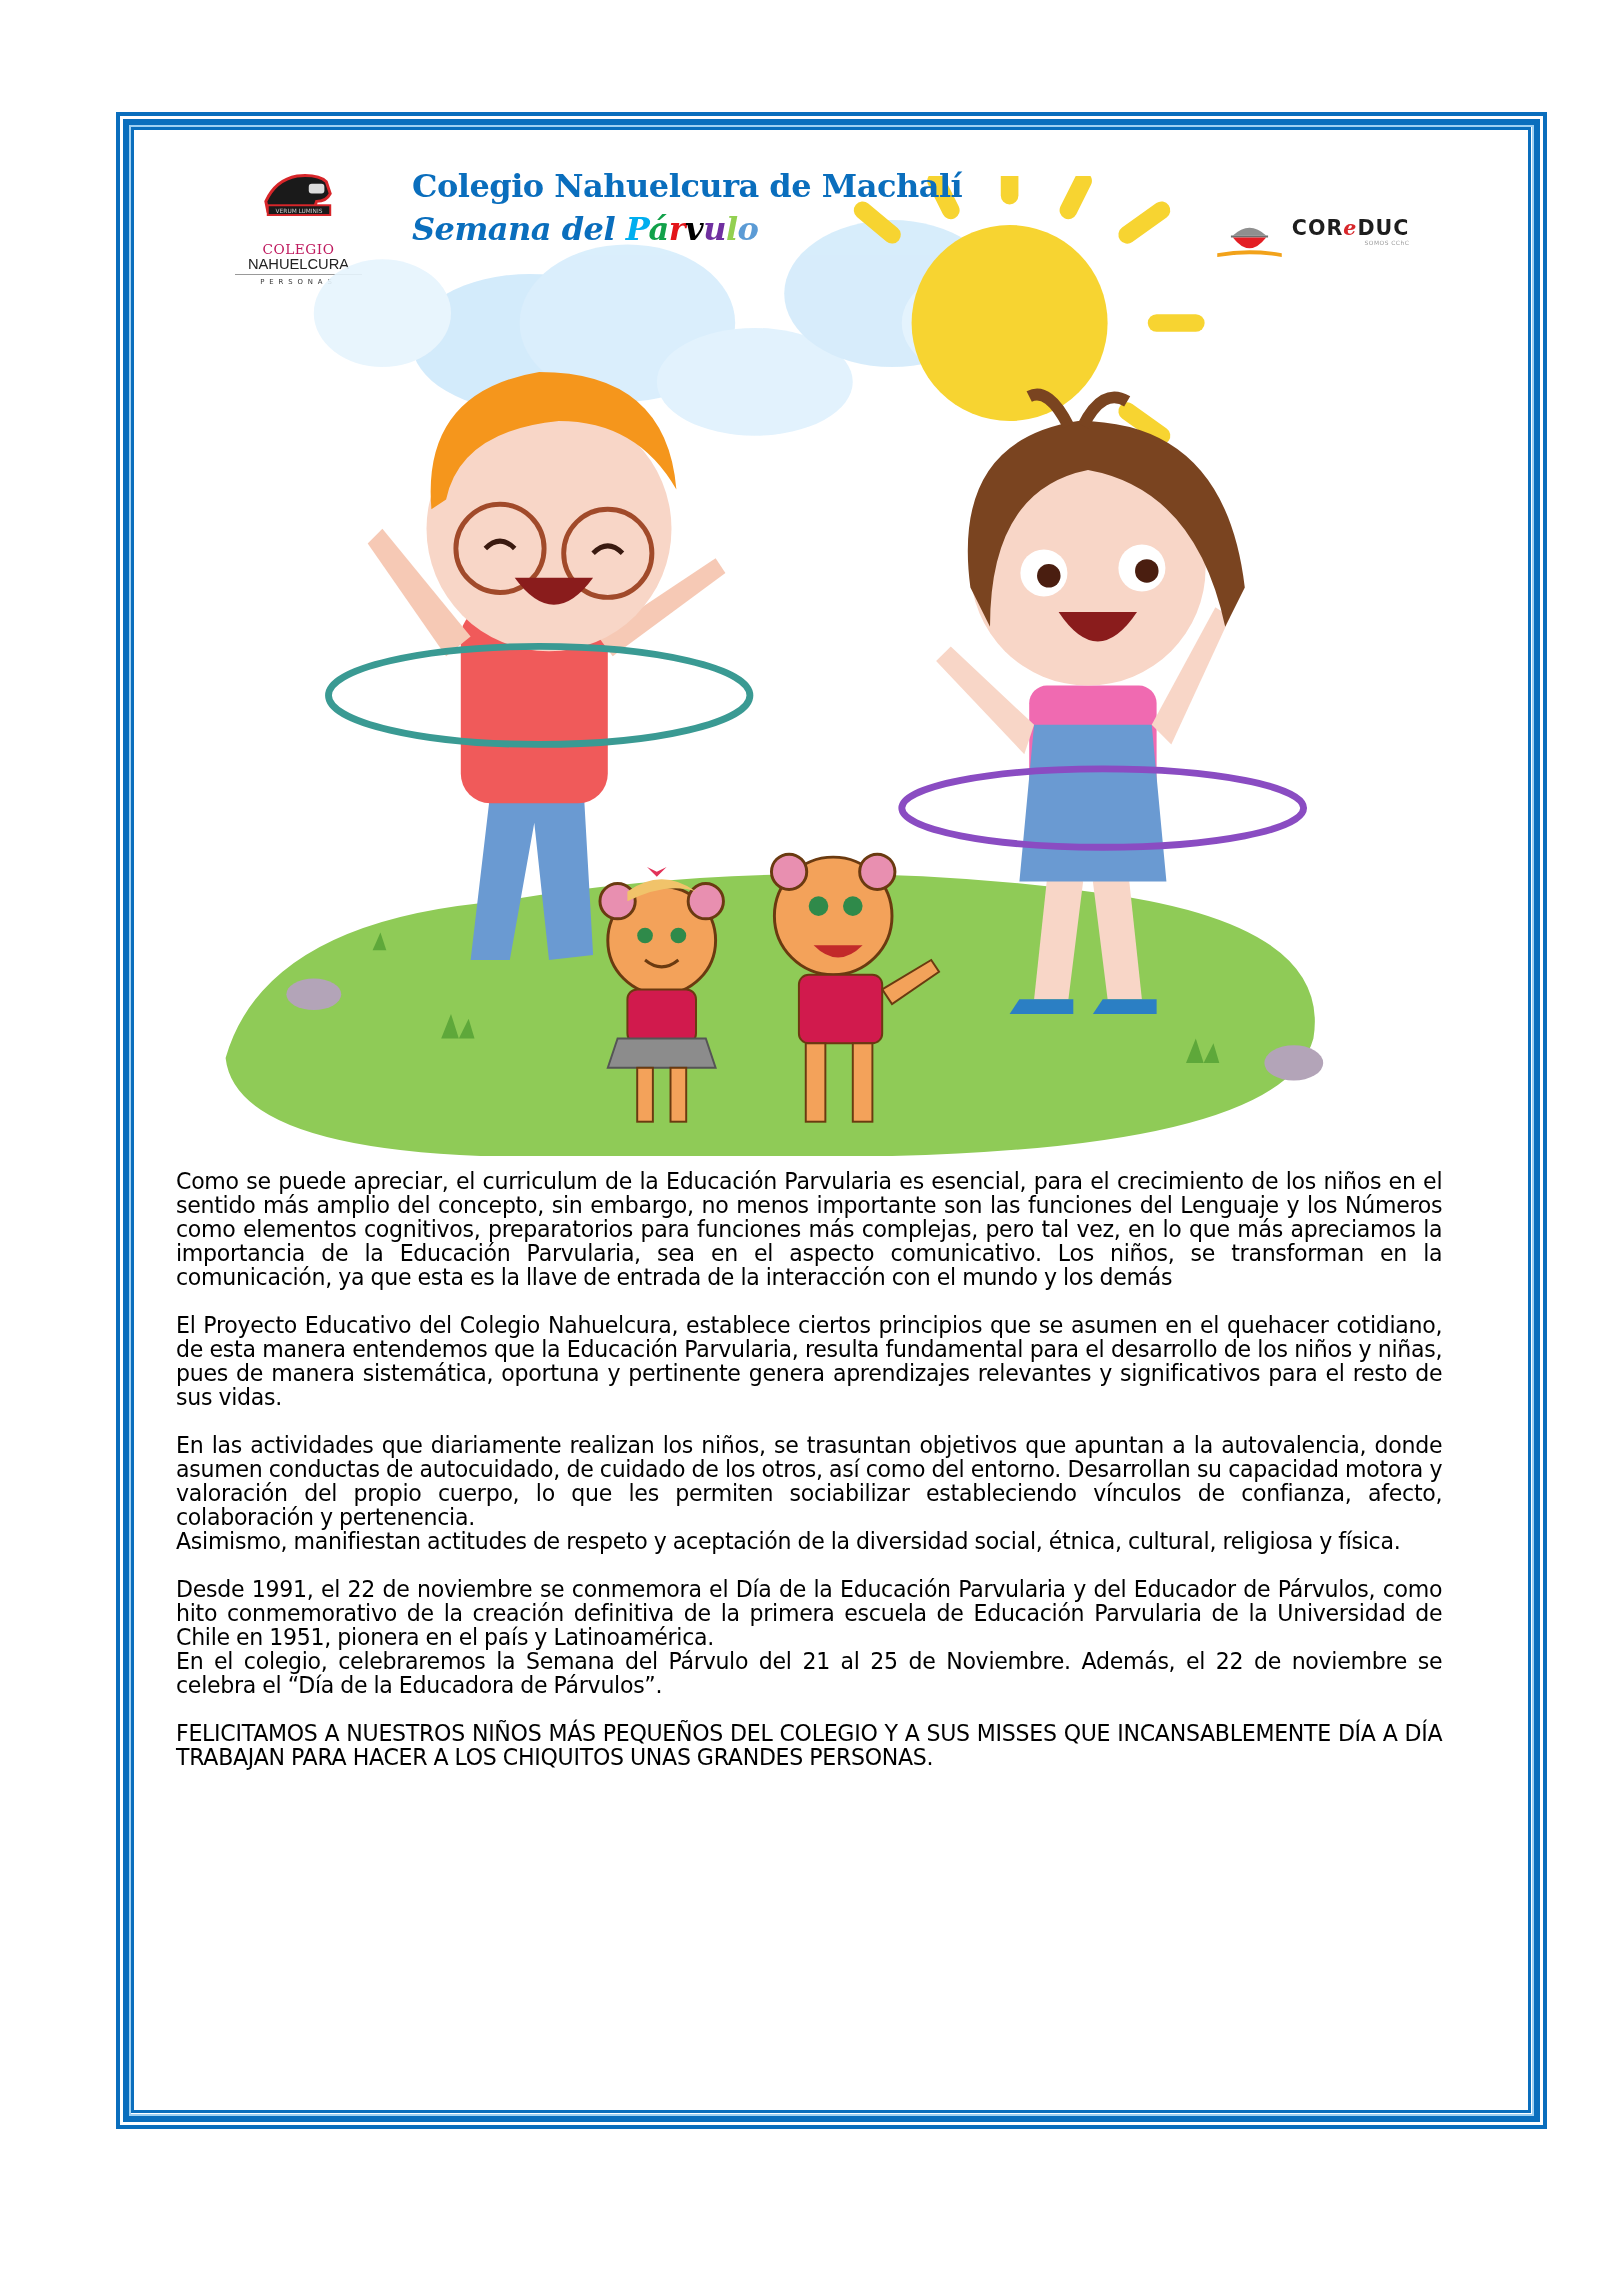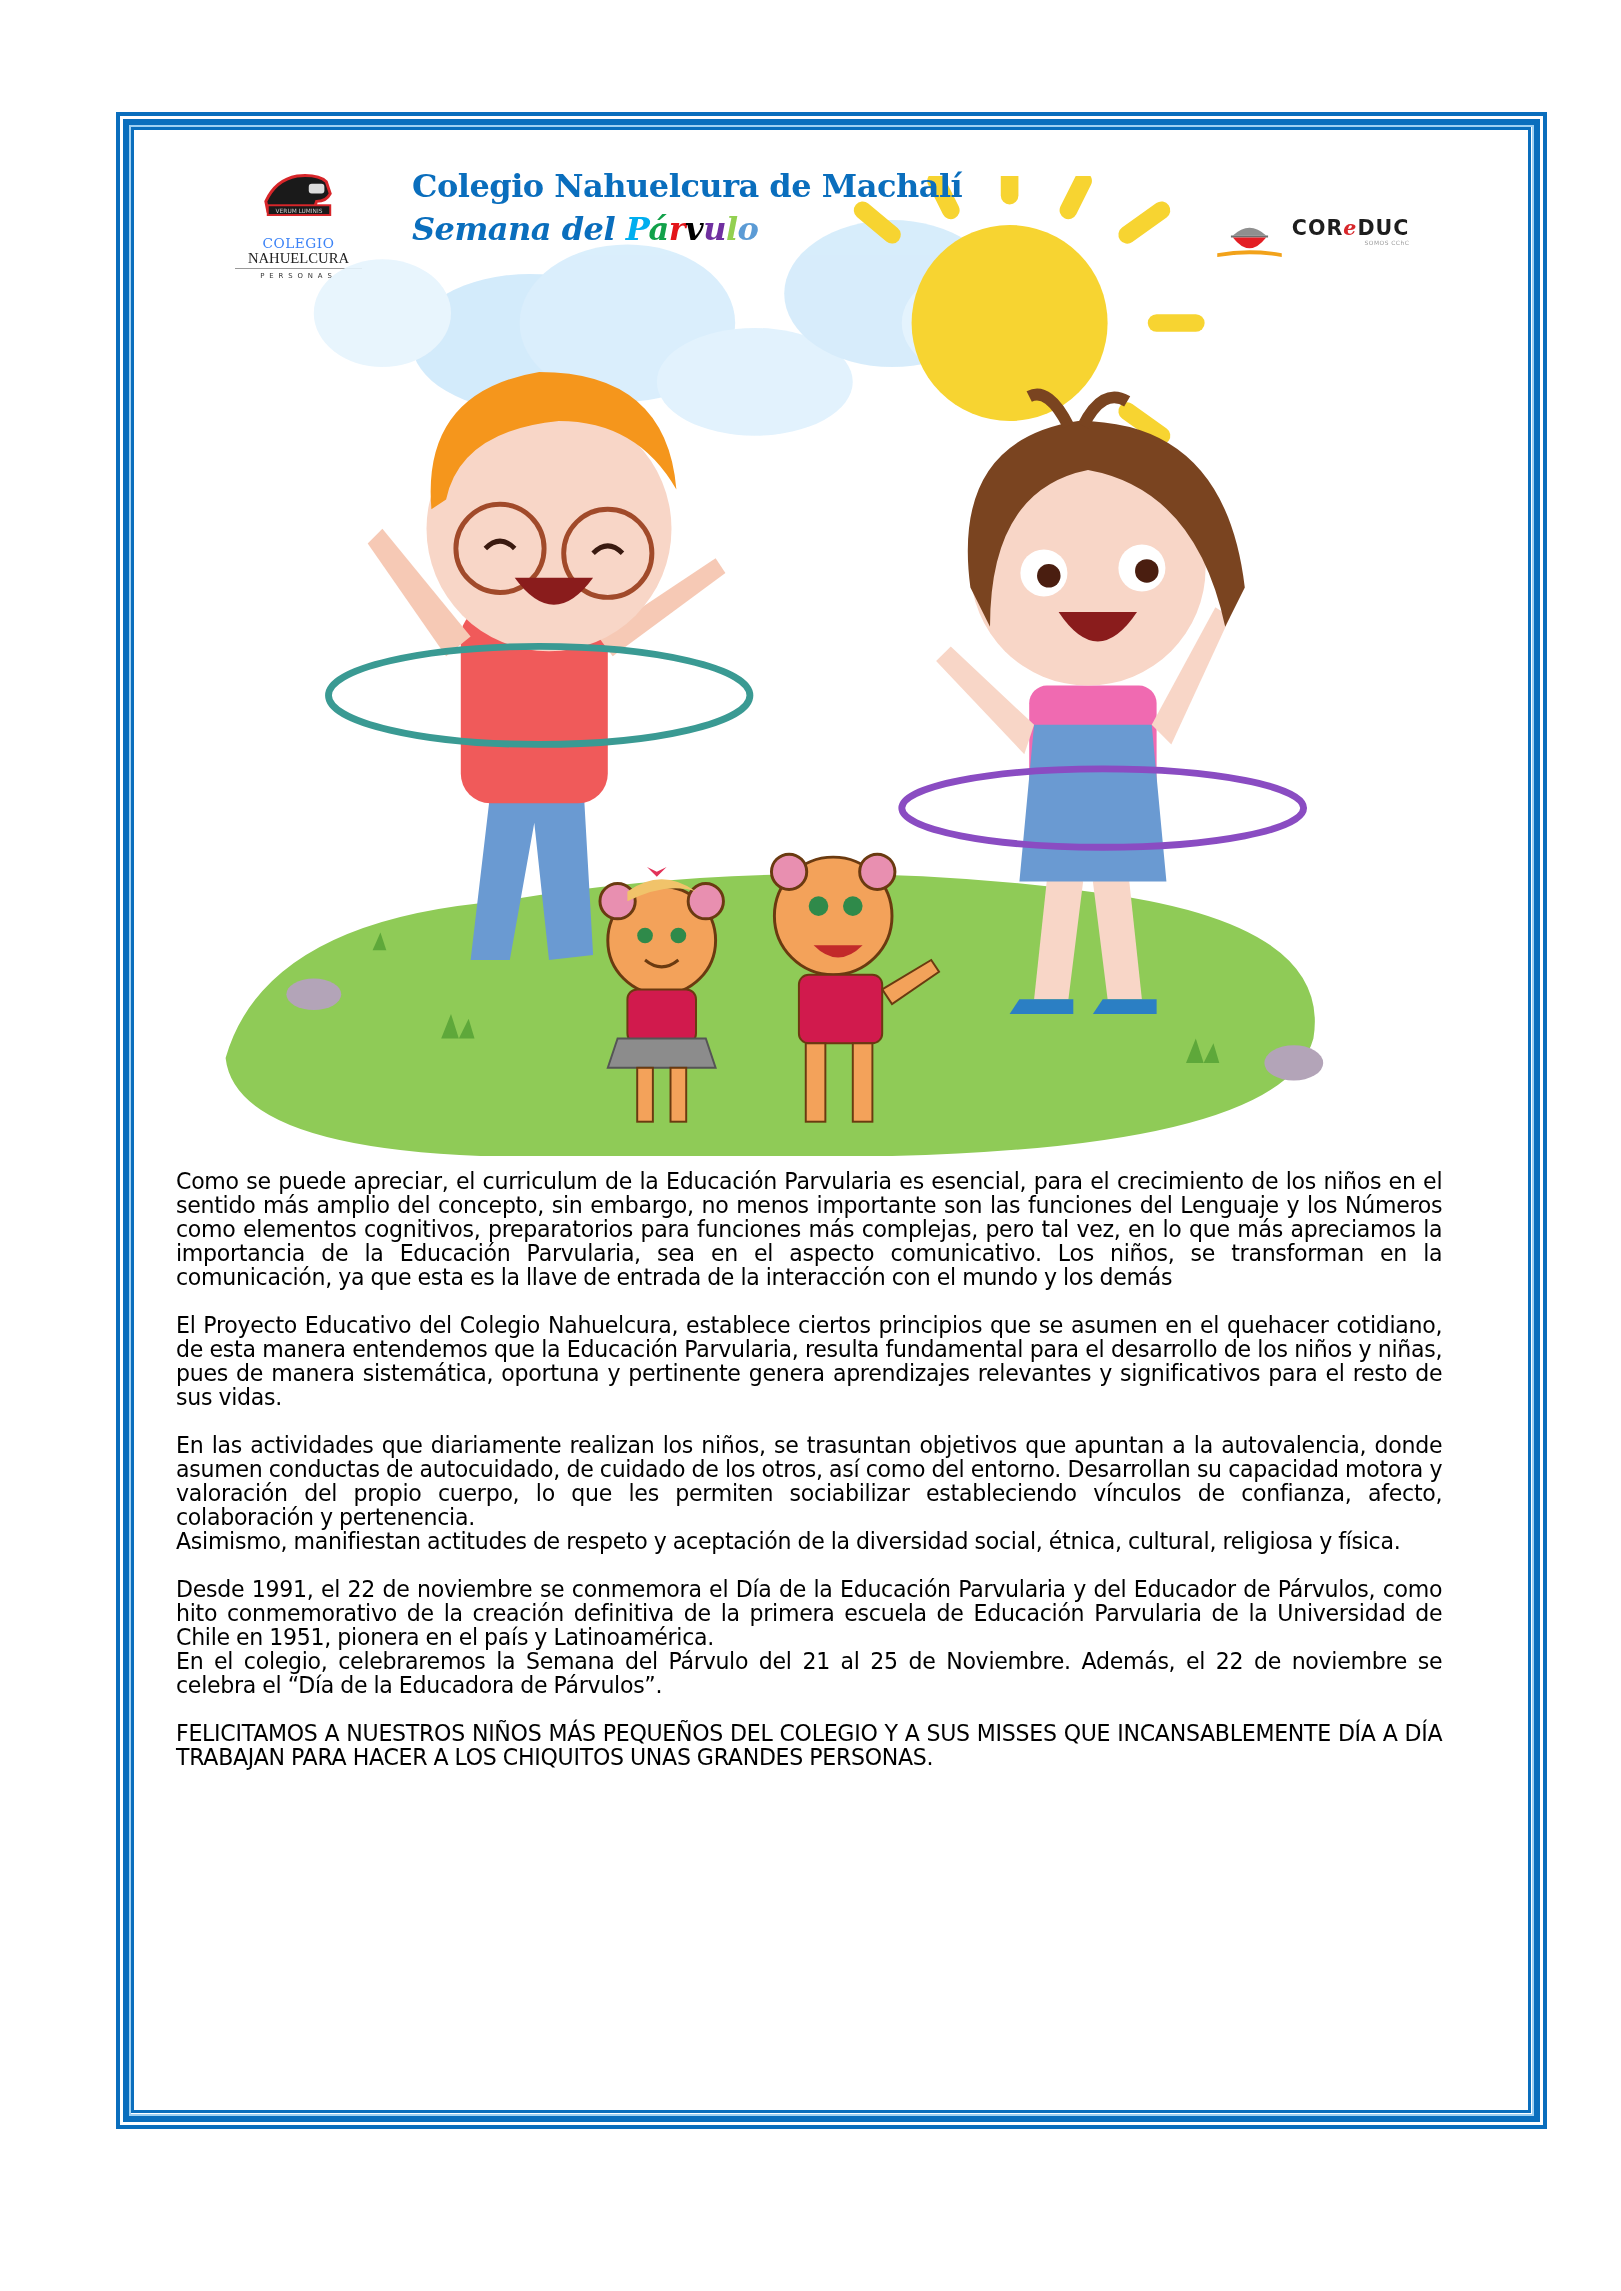--- a/index.html
+++ b/index.html
@@ -21,22 +21,22 @@
   }
 
   
   .logo-left {
     position: absolute; left: 235px; top: 172px; width: 127px; height: 113px;
     text-align: center;
   }
   .logo-left .crest {
     width: 82px; height: 47px; margin: 0 auto; position: relative;
   }
-  .logo-left .l1 { font-family: "DejaVu Serif", serif; font-size: 13.7px; color: #3b82f6; letter-spacing: 0.5px; line-height: 14.7px; margin-top: 13px; }
-  .logo-left .l2 { font-family: Liberation Serif, serif; font-size: 14.7px; color: #222; line-height: 15.7px; border-bottom: 1px solid #999; padding-bottom: 2px; }
+  .logo-left .l1 { font-family: "DejaVu Serif", serif; font-size: 13.7px; color: #be185d; letter-spacing: 0.5px; line-height: 14.7px; margin-top: 19px; }
+  .logo-left .l2 { font-family: Liberation Sans, sans-serif; font-size: 14.7px; color: #222; line-height: 15.7px; border-bottom: 1px solid #999; padding-bottom: 2px; }
   .logo-left .l3 { font-family: "DejaVu Sans", sans-serif; font-size: 6.9px; color: #333; letter-spacing: 4.9px; margin-top: 2.9px; }
 
   .logo-right {
     position: absolute; left: 1215px; top: 218px; width: 206px; height: 59px;
     display: flex; align-items: flex-start;
   }
   .logo-right .mark { width: 69px; height: 43px; position: relative; }
   .logo-right .wordmark { margin-left: 7.8px; }
   .logo-right .brand { font-family: "DejaVu Sans", sans-serif; font-weight: bold; font-size: 20.6px; color: #1e1e1e; letter-spacing: 1px; line-height: 21.6px; }
   .logo-right .brand .e { color: #d7262a; font-style: italic; font-family: "DejaVu Serif", serif; }

